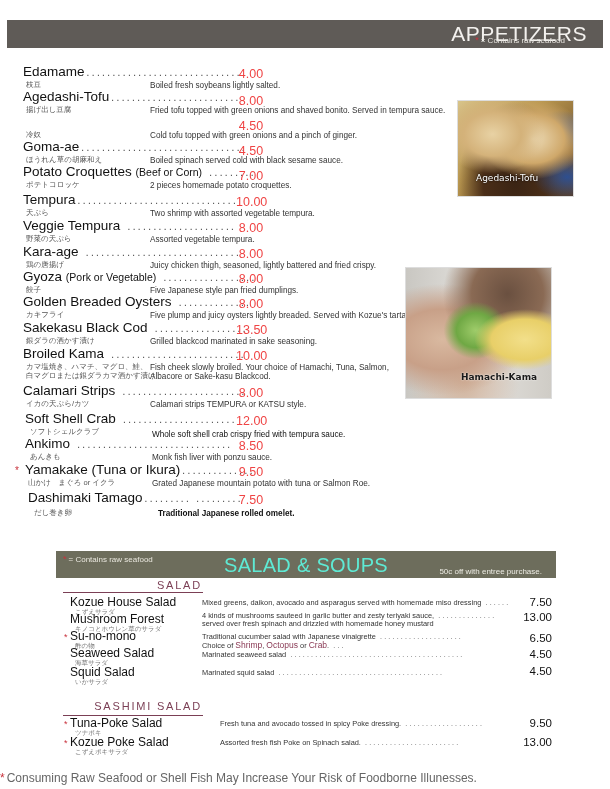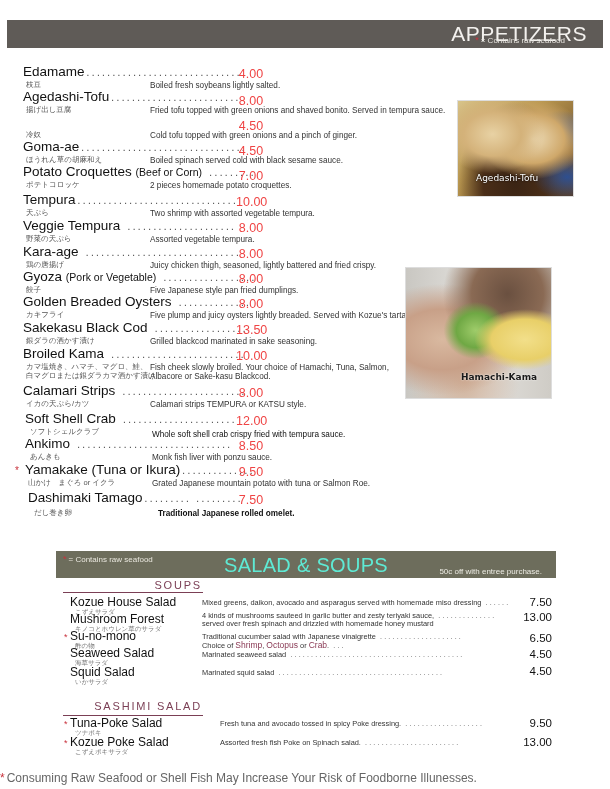--- a/index.html
+++ b/index.html
@@ -261,21 +261,21 @@
 </div>
 
 <div class="soup-header">
   <div class="legend-small">
     <span class="dot">*</span><span>= Contains raw seafood</span>
   </div>
   <div class="title">SALAD &amp; SOUPS</div>
   <div class="note">50c off with entree purchase.</div>
 </div>
 
-<div class="subhead subhead-salad">SOUPS</div>
+<div class="subhead subhead-salad">SALAD</div>
 
 <div class="s-item" style="top:595px">
   <div class="name">Kozue House Salad</div>
   <div class="jp">こずえサラダ</div>
   <div class="desc" style="top:3px"><span>Mixed greens, daikon, avocado and asparagus served with homemade miso dressing</span><span class="dots"> ......</span></div>
   <div class="price" style="top:1px">7.50</div>
 </div>
 
 <div class="s-item" style="top:612px">
   <div class="name">Mushroom Forest</div>

